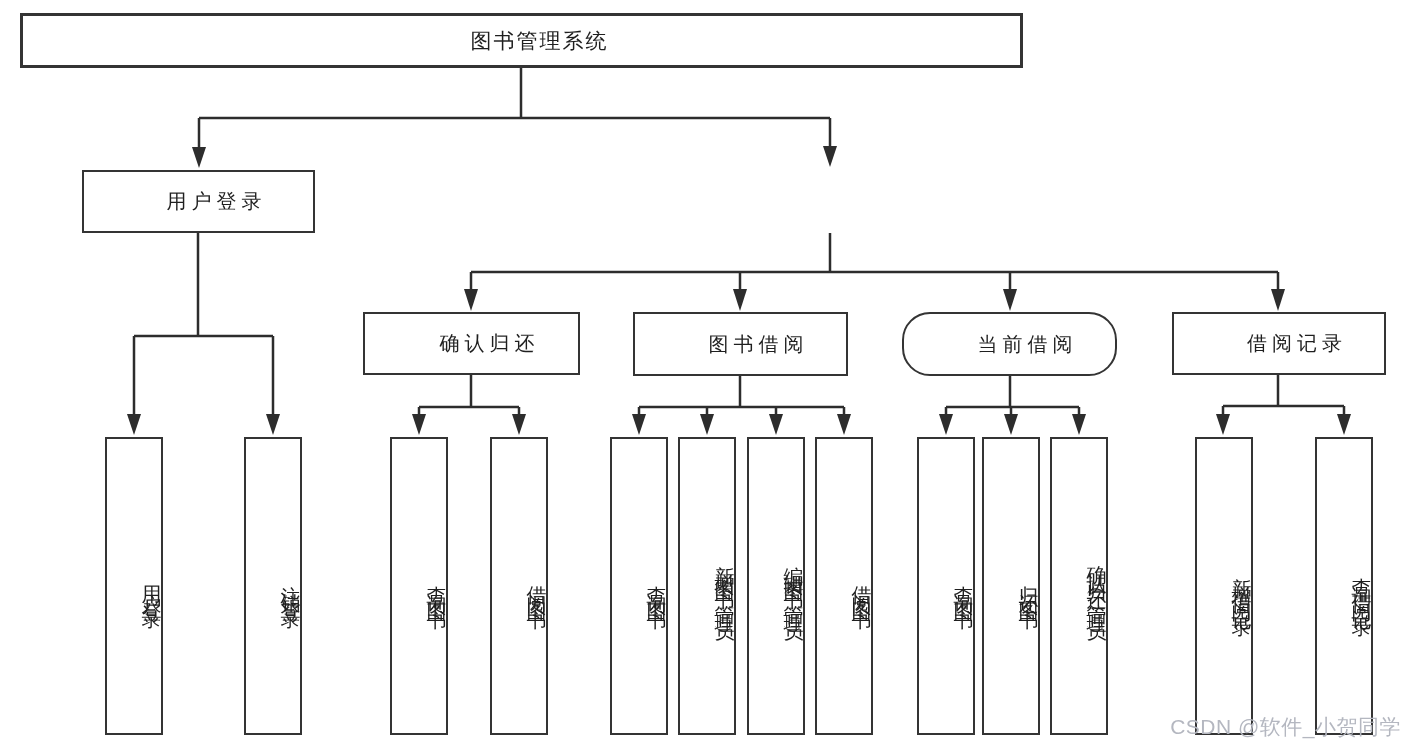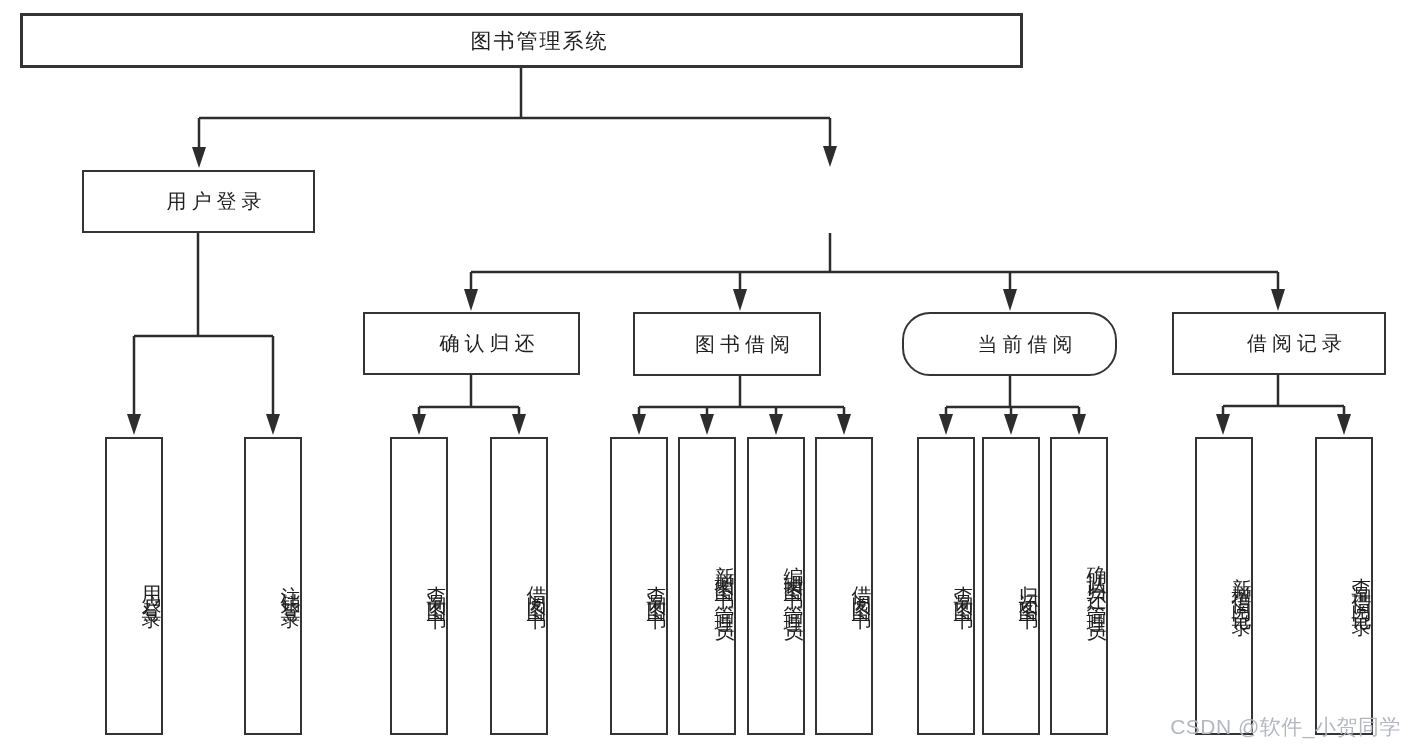--- a/index.html
+++ b/index.html
@@ -95,21 +95,21 @@
     <span>图书管理系统</span>
   </div>
 
   <div class="node h-node" style="left:82px; top:170px; width:233px; height:63px;">
     <span>用户登录</span>
   </div>
 
   <div class="node h-node" style="left:363px; top:312px; width:217px; height:63px;">
     <span>确认归还</span>
   </div>
-  <div class="node h-node" style="left:633px; top:312px; width:188px; height:64px;text-align:right;">
+  <div class="node h-node" style="left:633px; top:312px; width:215px; height:64px;text-align:right;">
     <span>图书借阅</span>
   </div>
   <div class="node h-node" style="left:902px; top:312px; width:215px; height:64px;border-radius:28px;">
     <span>当前借阅</span>
   </div>
   <div class="node h-node" style="left:1172px; top:312px; width:214px; height:63px;">
     <span>借阅记录</span>
   </div>
 
   <div class="node leaf" style="left:105px;">

